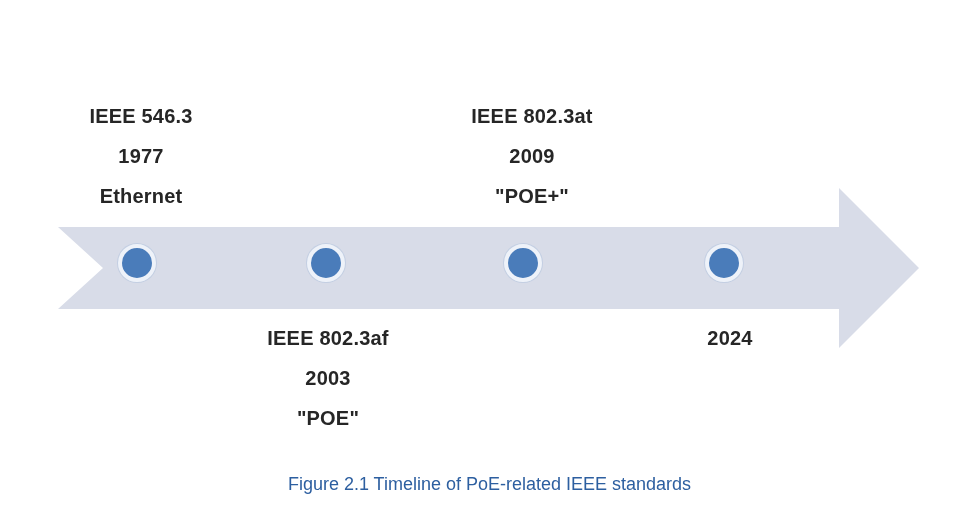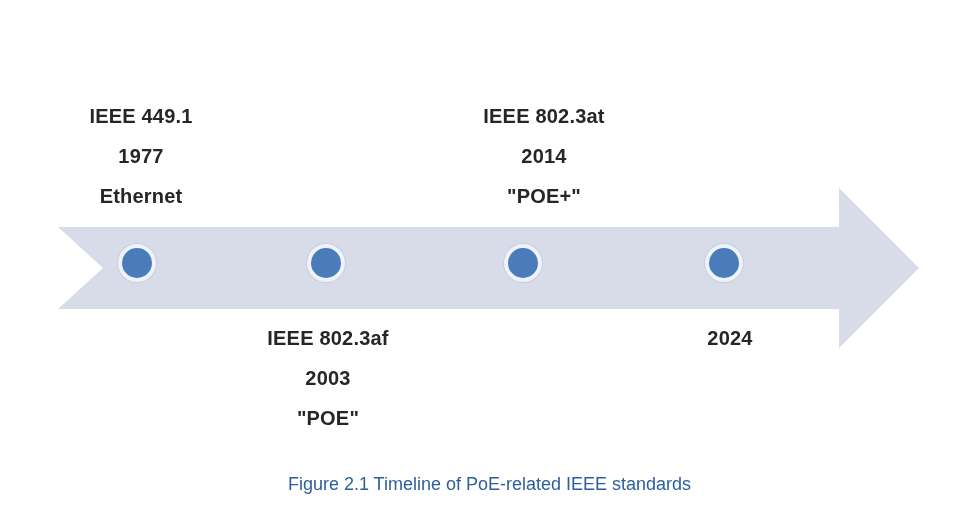--- a/index.html
+++ b/index.html
@@ -62,34 +62,34 @@
   <svg class="arrow-svg" viewBox="0 0 979 530" xmlns="http://www.w3.org/2000/svg" aria-hidden="true">
     <polygon points="58,227 839,227 839,188 919,268 839,348 839,309 58,309 103,268" style="fill: var(--arrow-color);"></polygon>
   </svg>
 
   <div class="dot" style="left:118px; top:244px;"></div>
   <div class="dot" style="left:307px; top:244px;"></div>
   <div class="dot" style="left:504px; top:244px;"></div>
   <div class="dot" style="left:705px; top:244px;"></div>
 
   <div class="event-label" style="left:21px; top:96px;">
-    <div>IEEE 449.1</div>
+    <div>IEEE 546.3</div>
     <div>1977</div>
     <div>Ethernet</div>
   </div>
 
   <div class="event-label" style="left:208px; top:318px;text-align:center;">
     <div>IEEE 802.3af</div>
     <div>2003</div>
     <div>"POE"</div>
   </div>
 
-  <div class="event-label" style="left:424px; top:96px;">
+  <div class="event-label" style="left:412px; top:96px;">
     <div>IEEE 802.3at</div>
-    <div>2014</div>
+    <div>2009</div>
     <div>"POE+"</div>
   </div>
 
   <div class="event-label" style="left:610px; top:318px;">
     <div>2024</div>
   </div>
 
   <div class="caption">Figure 2.1 Timeline of PoE-related IEEE standards</div>
 
 </div>

